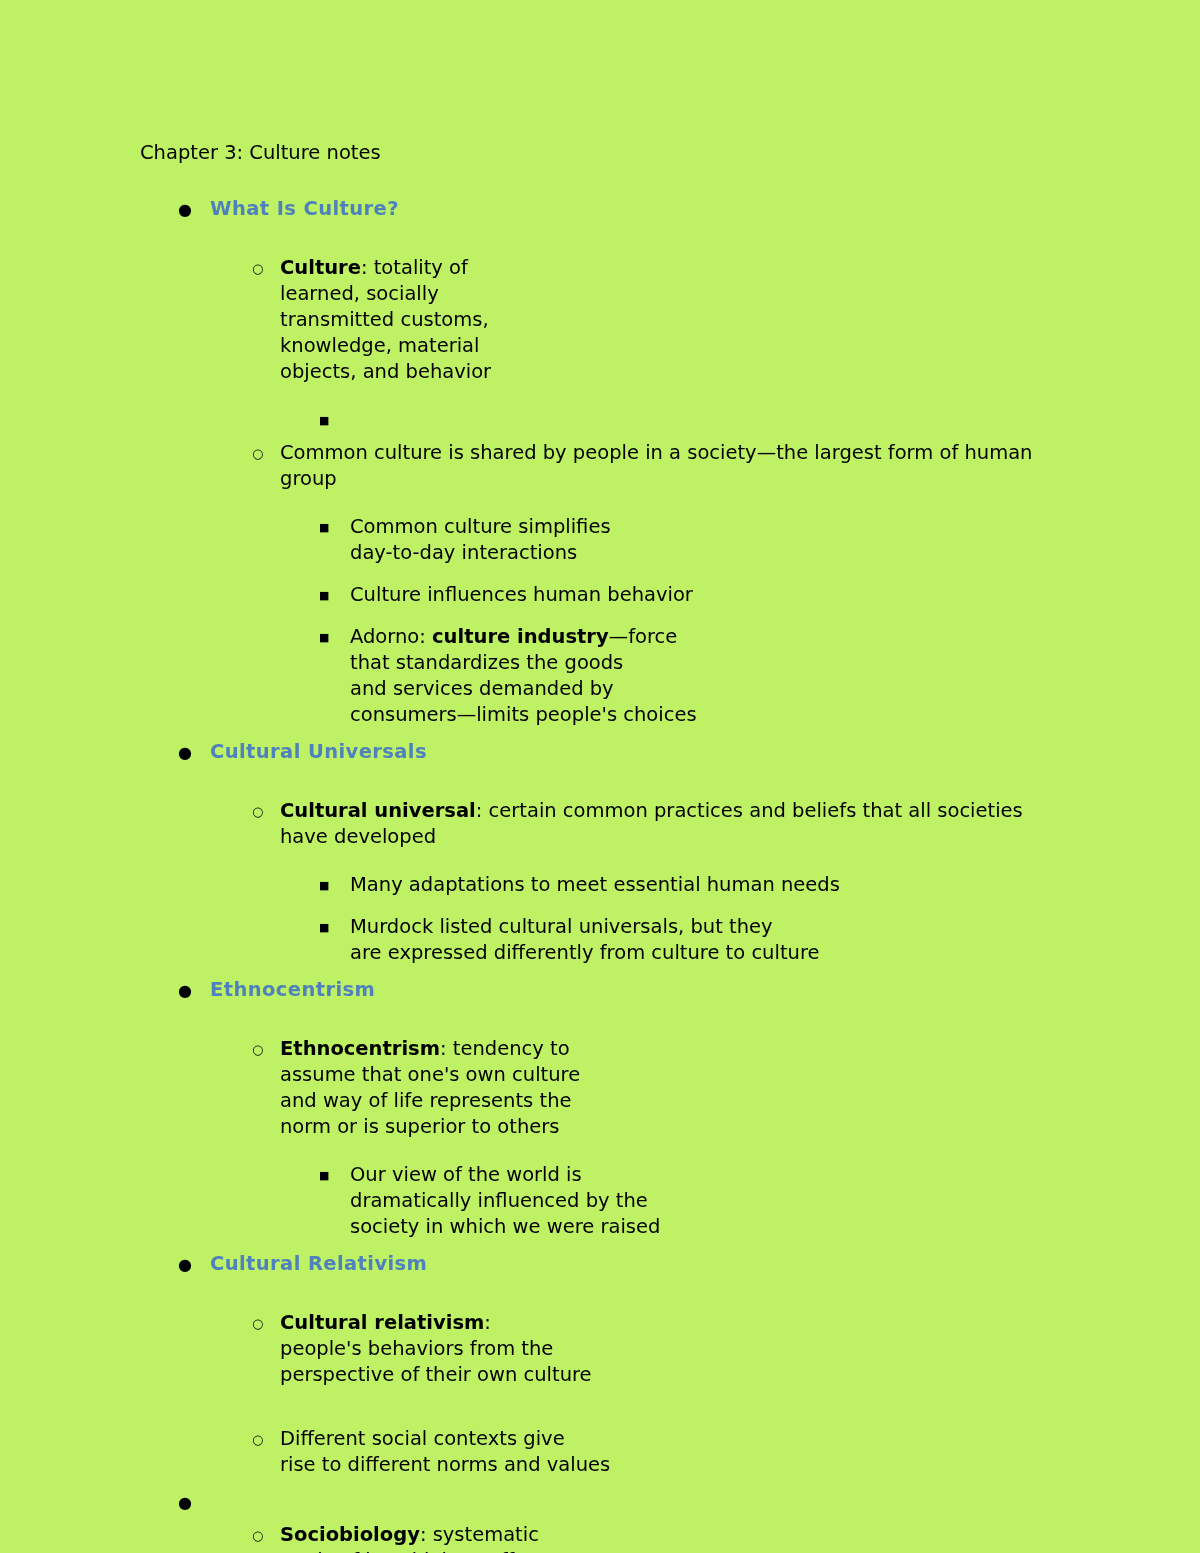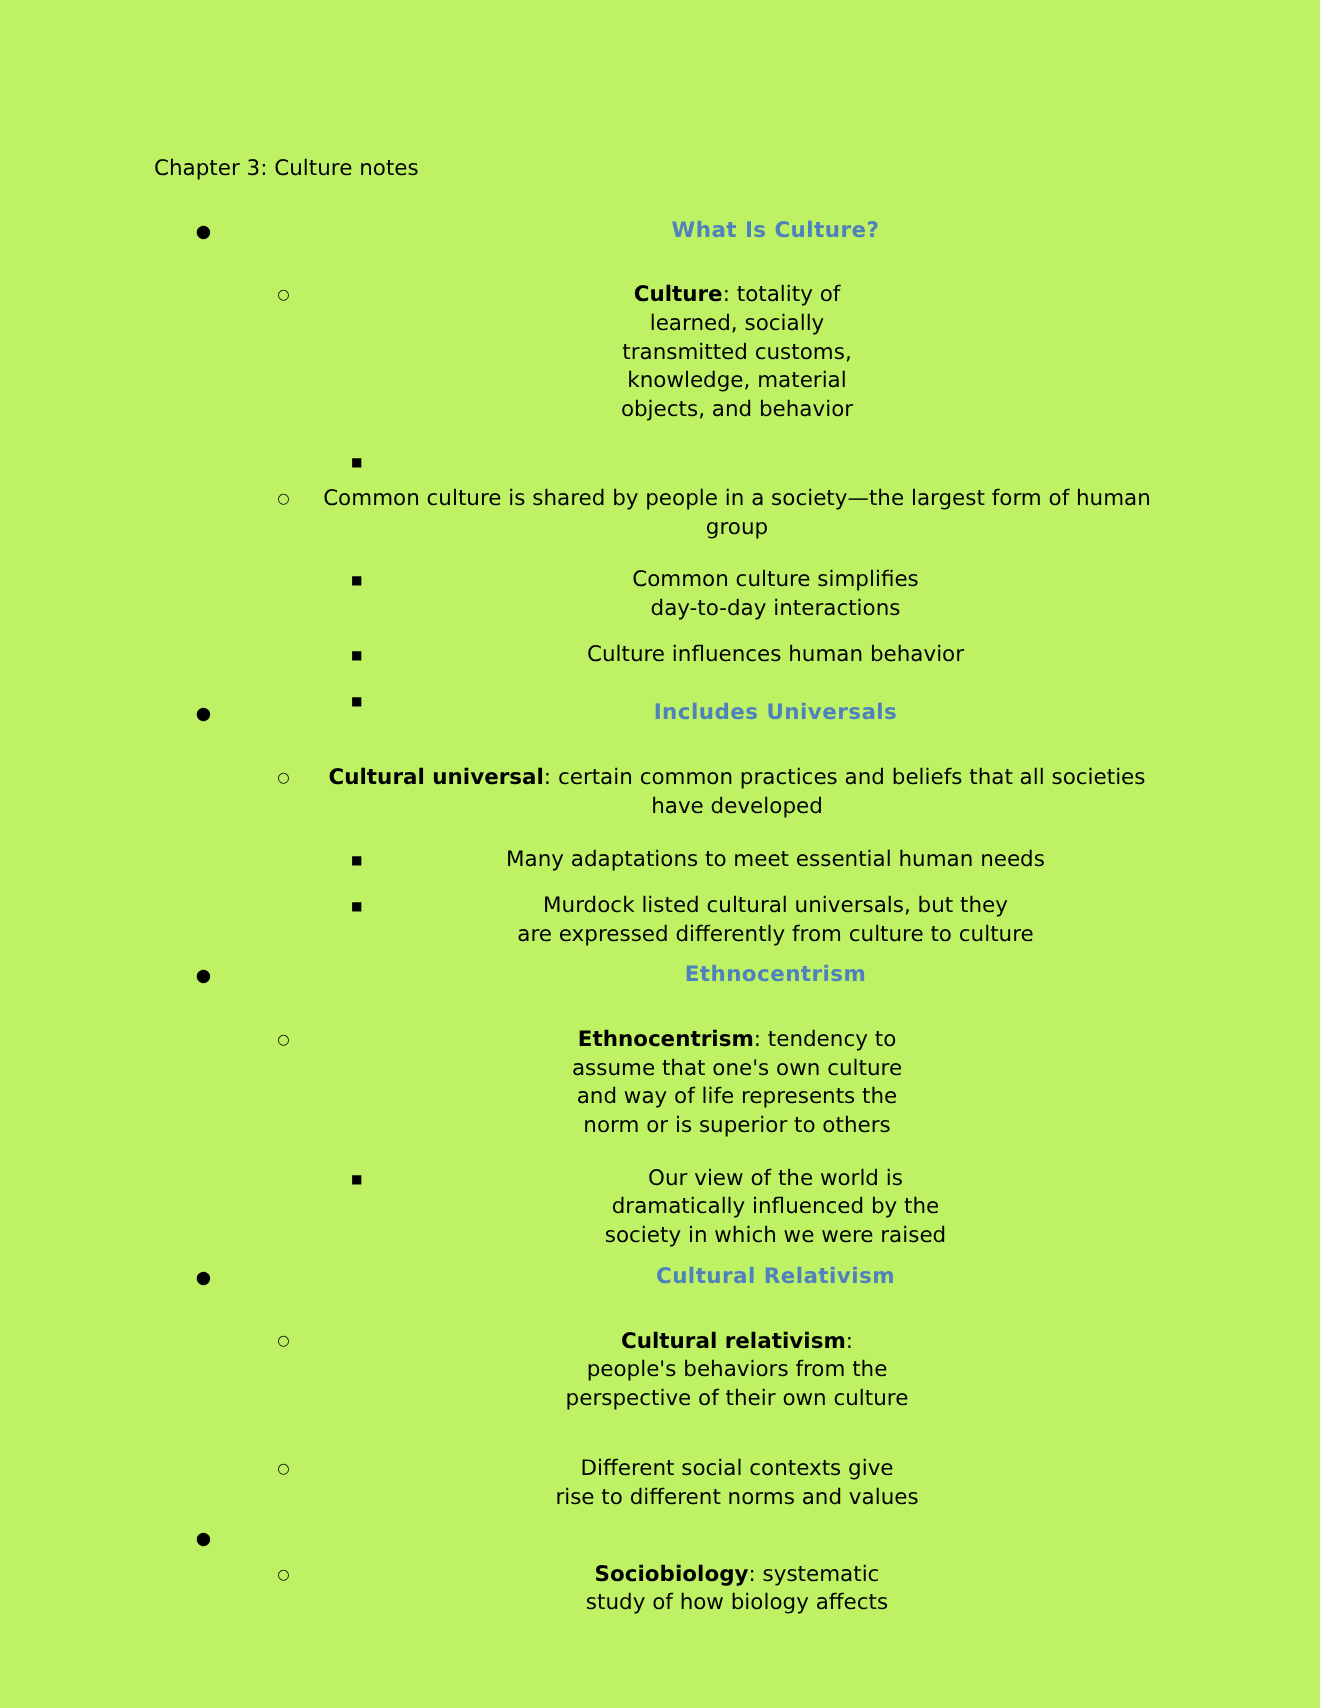--- a/index.html
+++ b/index.html
@@ -47,21 +47,20 @@
     position: absolute;
     top: 0;
     font-size: 19.5px;
     line-height: 26px;
     color: #000000;
     text-align: left;
   }
   .rowtext {
     display: block;
     white-space: pre-line;
-    text-align: center;
   }
 
   
   .lvl1 { margin-top: 0; }
   .lvl1 > .marker { left: 178px; font-size: 16px; line-height: 27px; }
   .lvl1 > .rowtext {
     margin-left: 210px;
     color: #4F81BD;
     font-weight: bold;
     font-size: 19.5px;
@@ -126,26 +125,30 @@
     <div class="gap-md"></div>
 
     <div class="row lvl3">
       <span class="marker">■</span>
       <span class="rowtext">Culture influences human behavior</span>
     </div>
     <div class="gap-md"></div>
 
     <div class="row lvl3">
       <span class="marker">■</span>
-    </div>
-    <div class="gap-sm"></div>
-
-    <div class="row lvl1">
-      <span class="marker">●</span>
-      <span class="rowtext">Includes Universals</span>
+      <span class="rowtext"><span>Adorno: </span><b>culture industry</b><span>—force
+that standardizes the goods
+and services demanded by
+consumers—limits people's choices</span></span>
+    </div>
+    <div class="gap-sm"></div>
+
+    <div class="row lvl1">
+      <span class="marker">●</span>
+      <span class="rowtext">Cultural Universals</span>
     </div>
     <div class="gap-sm"></div>
 
     <div class="row lvl2">
       <span class="marker">○</span>
       <span class="rowtext"><b>Cultural universal</b><span>: certain common practices and beliefs that all societies have developed</span></span>
     </div>
     <div class="gap-lg"></div>
 
     <div class="row lvl3">

